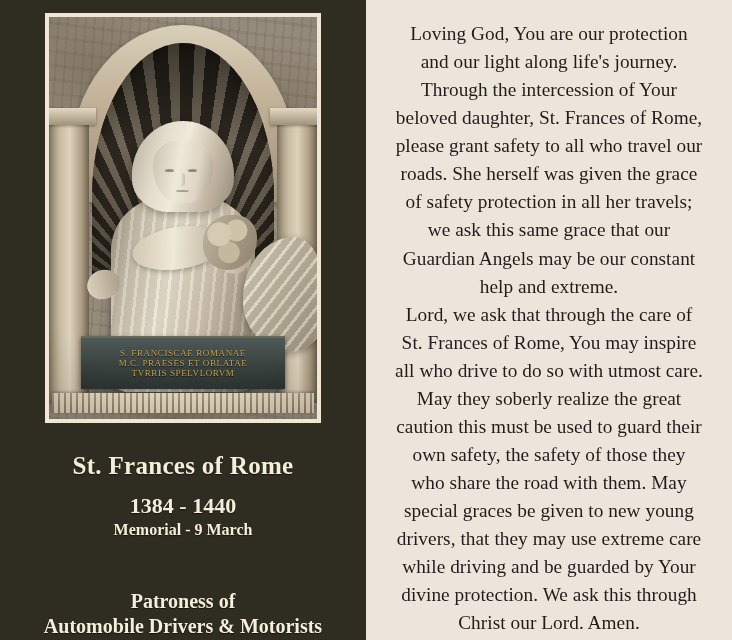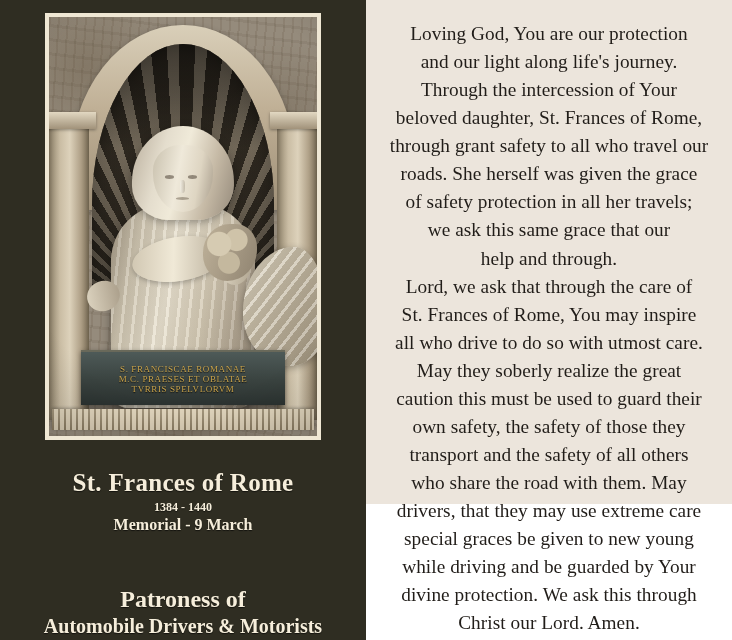--- a/index.html
+++ b/index.html
@@ -334,43 +334,43 @@
     font-weight: bold;
     text-shadow: 0 1px 1px rgba(0,0,0,0.6);
   }
   .saint-name {
     font-size: 25px;
     line-height: 1.18;
     letter-spacing: 0.3px;
     margin-top: 14px;
   }
   .saint-dates {
-    font-size: 12px;
+    font-size: 22px;
     line-height: 1.28;
-    margin-top: 2px;
+    margin-top: 12px;
   }
   .saint-feast {
     font-size: 16px;
     line-height: 1.28;
   }
   .saint-patron-of {
-    font-size: 24px;
+    font-size: 20px;
     line-height: 1.28;
     margin-top: 48px;
   }
   .saint-patronage {
     font-size: 20px;
     line-height: 1.28;
   }
 
   
   .right-panel {
     position: relative;
     width: 366px;
-    height: 504px;
+    height: 640px;
     background: #ece5dc;
     box-sizing: border-box;
     padding: 20px 14px 0 14px;
     display: flex;
     flex-direction: column;
   }
   .prayer {
     text-align: center;
     color: #211d19;
     font-family: "Liberation Serif", "DejaVu Serif", serif;
@@ -451,34 +451,34 @@
     </div>
   </div>
 
   <div class="right-panel">
 
     <div class="prayer">
         <p>Loving God, You are our protection</p>
         <p>and our light along life's journey.</p>
         <p>Through the intercession of  Your</p>
         <p>beloved daughter, St. Frances of  Rome,</p>
-        <p>through grant safety to all who travel our</p>
+        <p>please grant safety to all who travel our</p>
         <p>roads. She herself was given the grace</p>
         <p>of  safety protection in all her travels;</p>
         <p>we ask this same grace that our</p>
-        <p>help and through.</p>
+        <p>Guardian Angels may be our constant</p>
+        <p>help and extreme.</p>
         <p>Lord, we ask that through the care of</p>
         <p>St. Frances of  Rome, You may inspire</p>
         <p>all who drive to do so with utmost care.</p>
         <p>May they soberly realize the great</p>
         <p>caution this must be used to guard their</p>
         <p>own safety, the safety of  those they</p>
-        <p>transport and the safety of  all others</p>
         <p>who share the road with them. May</p>
+        <p>special graces be given to new young</p>
         <p>drivers, that they may use extreme care</p>
-        <p>special graces be given to new young</p>
         <p>while driving and be guarded by Your</p>
         <p>divine protection. We ask this through</p>
         <p>Christ our Lord. Amen.</p>
       </div>
 
   </div>
 </div>
 
 </body></html>

